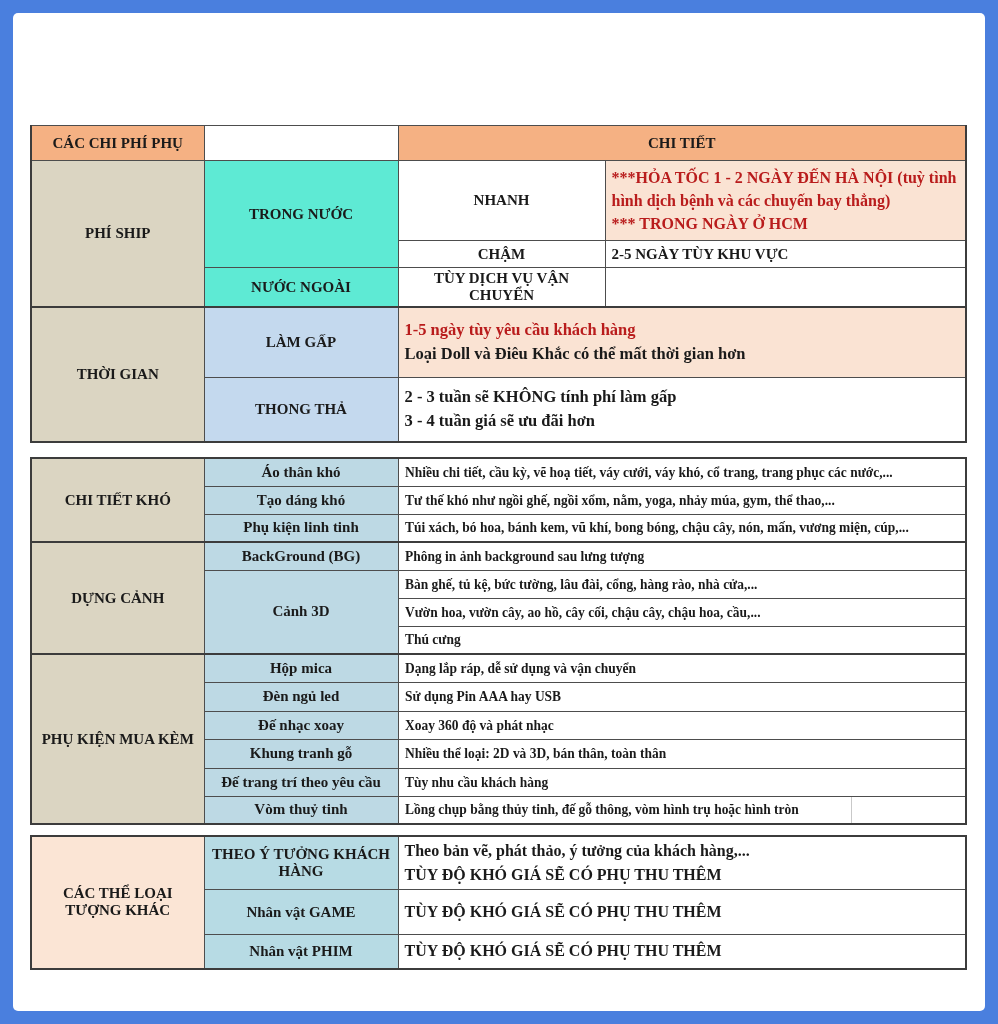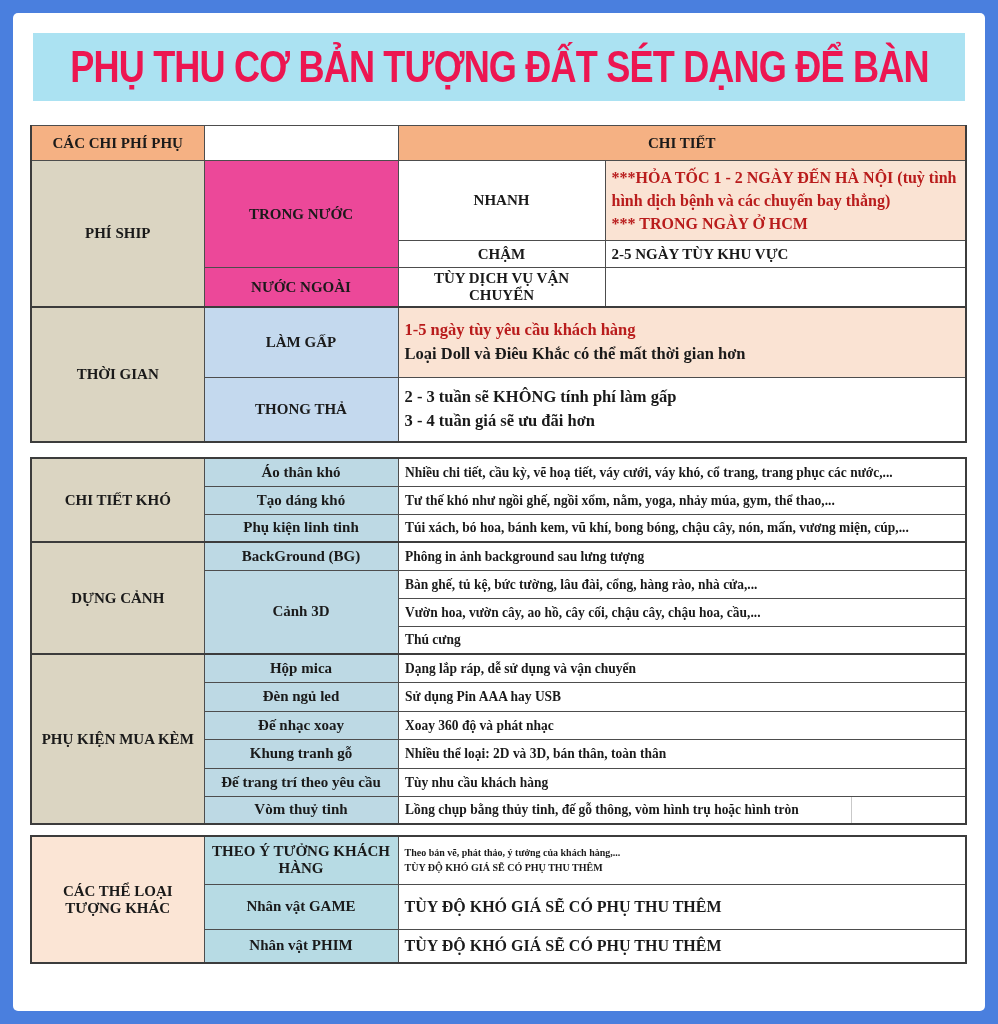--- a/index.html
+++ b/index.html
@@ -40,43 +40,40 @@
   .blockC{margin-top:10px;}
   tr.secline > td{border-top:2px solid #3c3c3c;}
   
   .hdr{background:#F5B183;text-align:center;font-size:15px;border:1.5px solid #3c3c3c;}
   .hdr-empty{background:#ffffff;border-top:1px solid #ffffff;border-bottom:1.5px solid #3c3c3c;}
   
   .cat{background:#DBD5C2;text-align:center;font-size:15px;margin-left:16px;}
   .peachcat{background:#FBE5D5 !important;}
   
   .sub{text-align:center;font-size:15px;}
-  .pale{background:#ec4899;}
+  .pale{background:#5eead4;}
   .blue{background:#C4D9EE;}
   .cyan{background:#BDD9E4;}
   .cyan2{background:#B7DBE4;}
   .mid{text-align:center;font-size:15px;background:#ffffff;}
   
   .detail{font-size:14px;text-align:left;}
   .peach{background:#FAE3D3;}
   .red{color:#b91c1c;}
   .ml{white-space:pre-line;line-height:1.5;}
   .big{font-size:16.5px;line-height:1.5;}
   .sq{display:inline-block;transform:scaleX(0.93);transform-origin:0 50%;white-space:nowrap;font-size:14.5px;}
   .fastnote{font-size:16px;line-height:1.45;}
   .split{background-image:linear-gradient(#c9c9c9,#c9c9c9);background-repeat:no-repeat;background-position:452px 0;background-size:1px 100%;}
 </style>
 </head>
 <body>
 
 <div class="paper">
 
-  <div class="banner">
-    <div class="title">PHỤ THU CƠ BẢN TƯỢNG ĐẤT SÉT DẠNG ĐỂ BÀN</div>
-  </div>
 
   <div class="content">
 
     <table class="tbl blockA">
       <colgroup>
           <col style="width:173px">
           <col style="width:194px">
           <col style="width:207px">
           <col style="width:361px">
         </colgroup>
@@ -186,21 +183,21 @@
     <table class="tbl blockC">
       <colgroup>
           <col style="width:173px">
           <col style="width:194px">
           <col style="width:568px">
         </colgroup>
       <tbody>
           <tr style="height:48px">
         <td class="cat peachcat" rowspan="3">CÁC THỂ LOẠI TƯỢNG KHÁC</td>
         <td class="sub cyan2">THEO Ý TƯỞNG KHÁCH HÀNG</td>
-        <td class="detail ml" style="font-size:10px">Theo bản vẽ, phát thảo, ý tưởng của khách hàng,...
+        <td class="detail ml" style="font-size:16px">Theo bản vẽ, phát thảo, ý tưởng của khách hàng,...
 TÙY ĐỘ KHÓ GIÁ SẼ CÓ PHỤ THU THÊM</td>
       </tr>
       <tr style="height:45px">
         <td class="sub cyan2">Nhân vật GAME</td>
         <td class="detail" style="font-size:16px">TÙY ĐỘ KHÓ GIÁ SẼ CÓ PHỤ THU THÊM</td>
       </tr>
       <tr style="height:34px">
         <td class="sub cyan2">Nhân vật PHIM</td>
         <td class="detail" style="font-size:16px">TÙY ĐỘ KHÓ GIÁ SẼ CÓ PHỤ THU THÊM</td>
       </tr>

